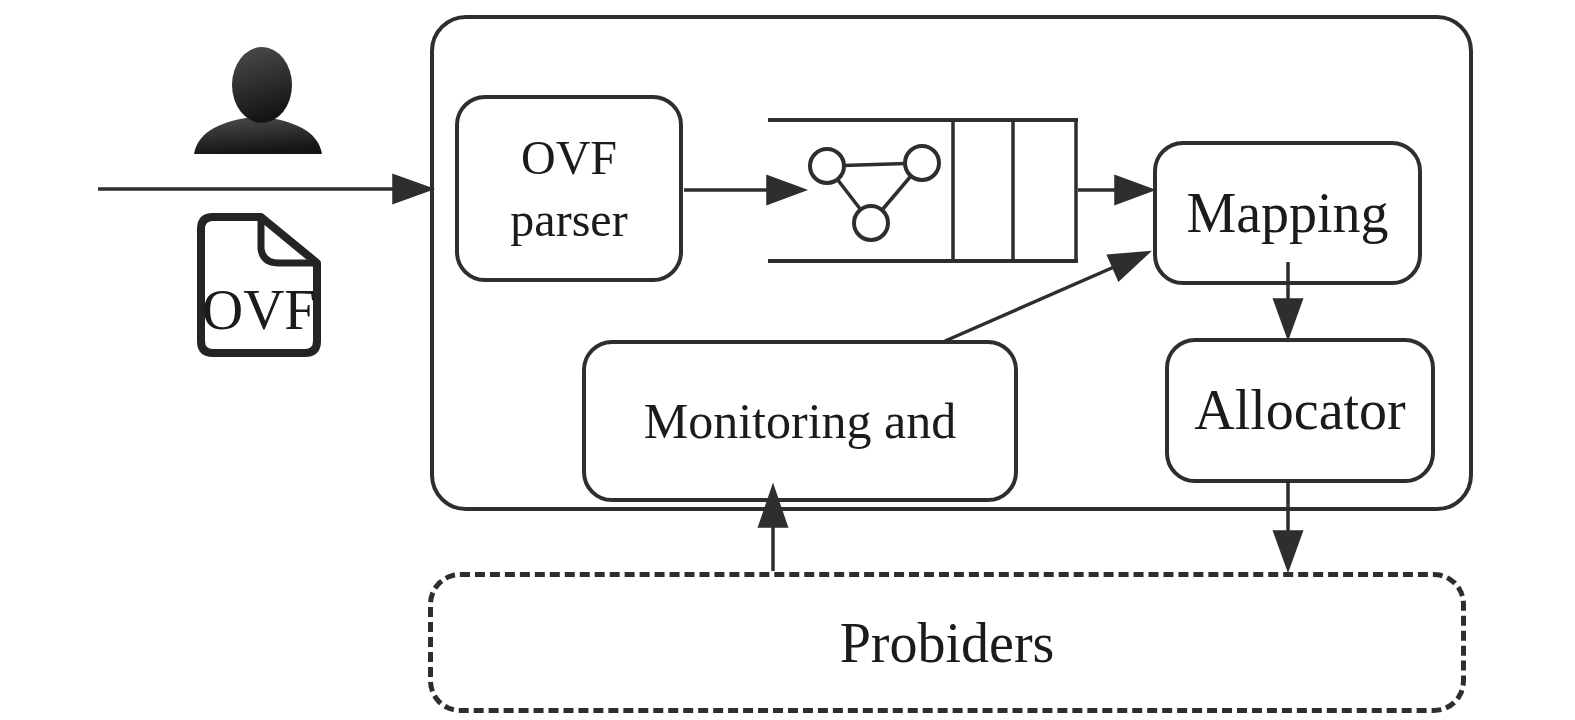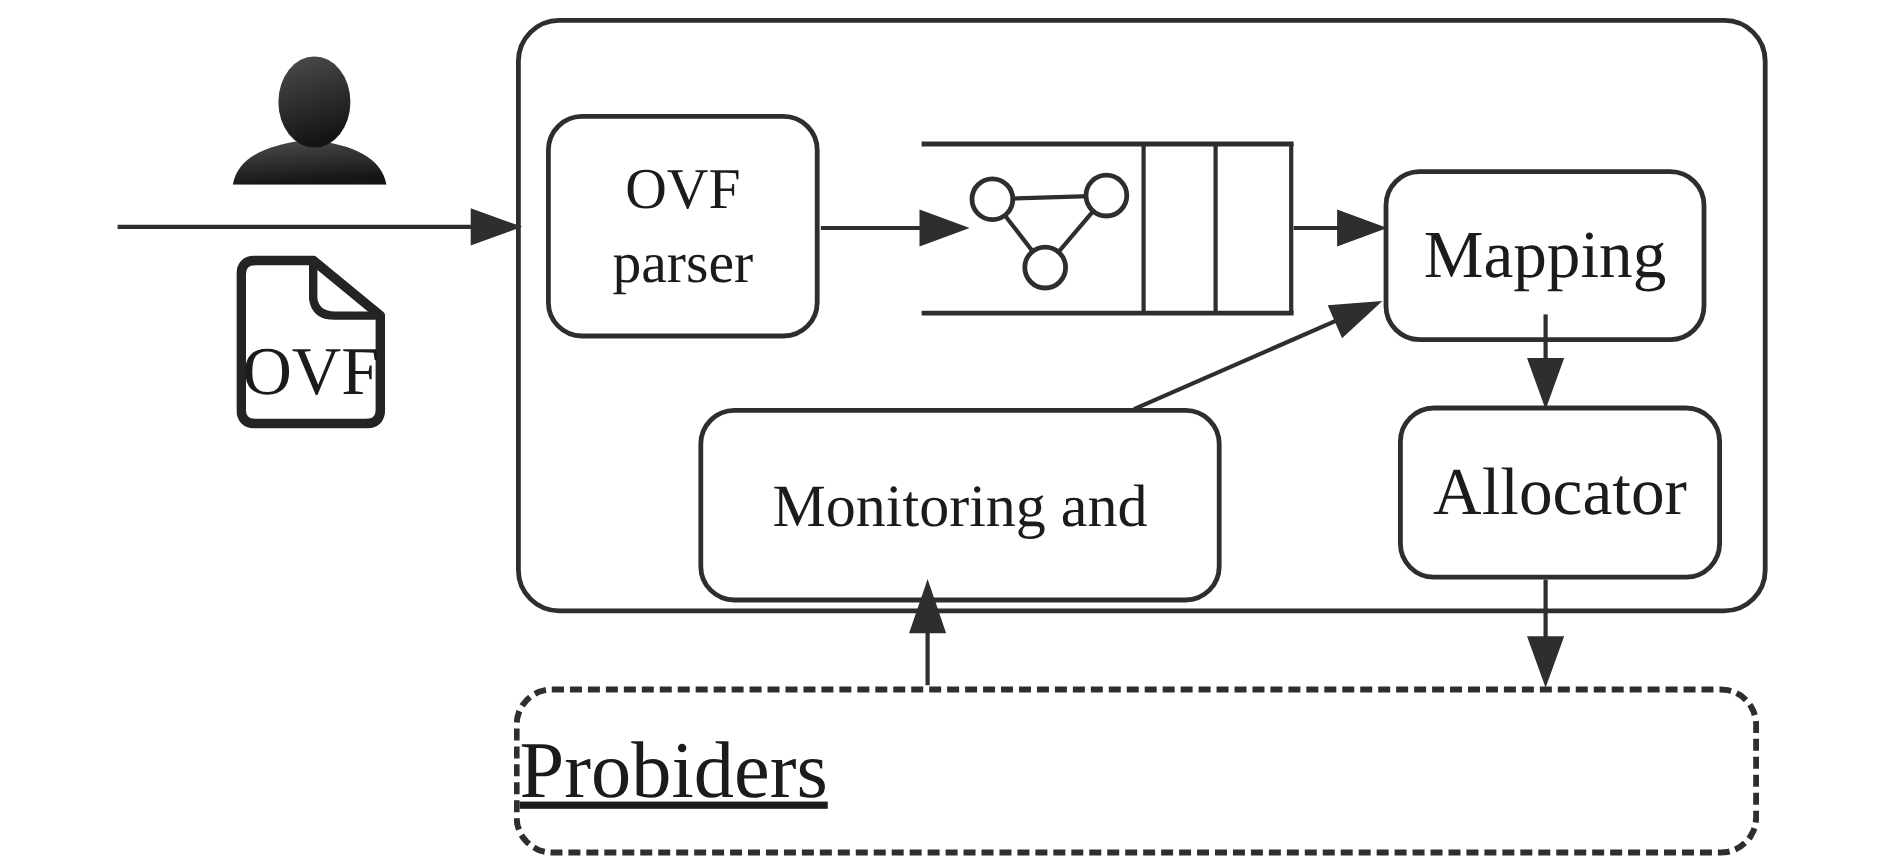--- a/index.html
+++ b/index.html
@@ -38,24 +38,23 @@
   }
   .providers-box {
     position: absolute;
     left: 428px; top: 572px;
     width: 1038px; height: 141px;
     border: 5px dashed #2e2e2e;
     border-radius: 32px;
     box-sizing: border-box;
     display: flex;
     align-items: center;
-    justify-content: flex-start;
-    font-size: 67px;
+    justify-content: center;
+    font-size: 56px;
     z-index: 2;
-    text-decoration: underline;
   }
   .title {
     position: absolute;
     left: 640px; top: 38px;
     width: 550px;
     text-align: center;
     font-size: 62px;
     line-height: 1.05;
     z-index: 2;
   }

